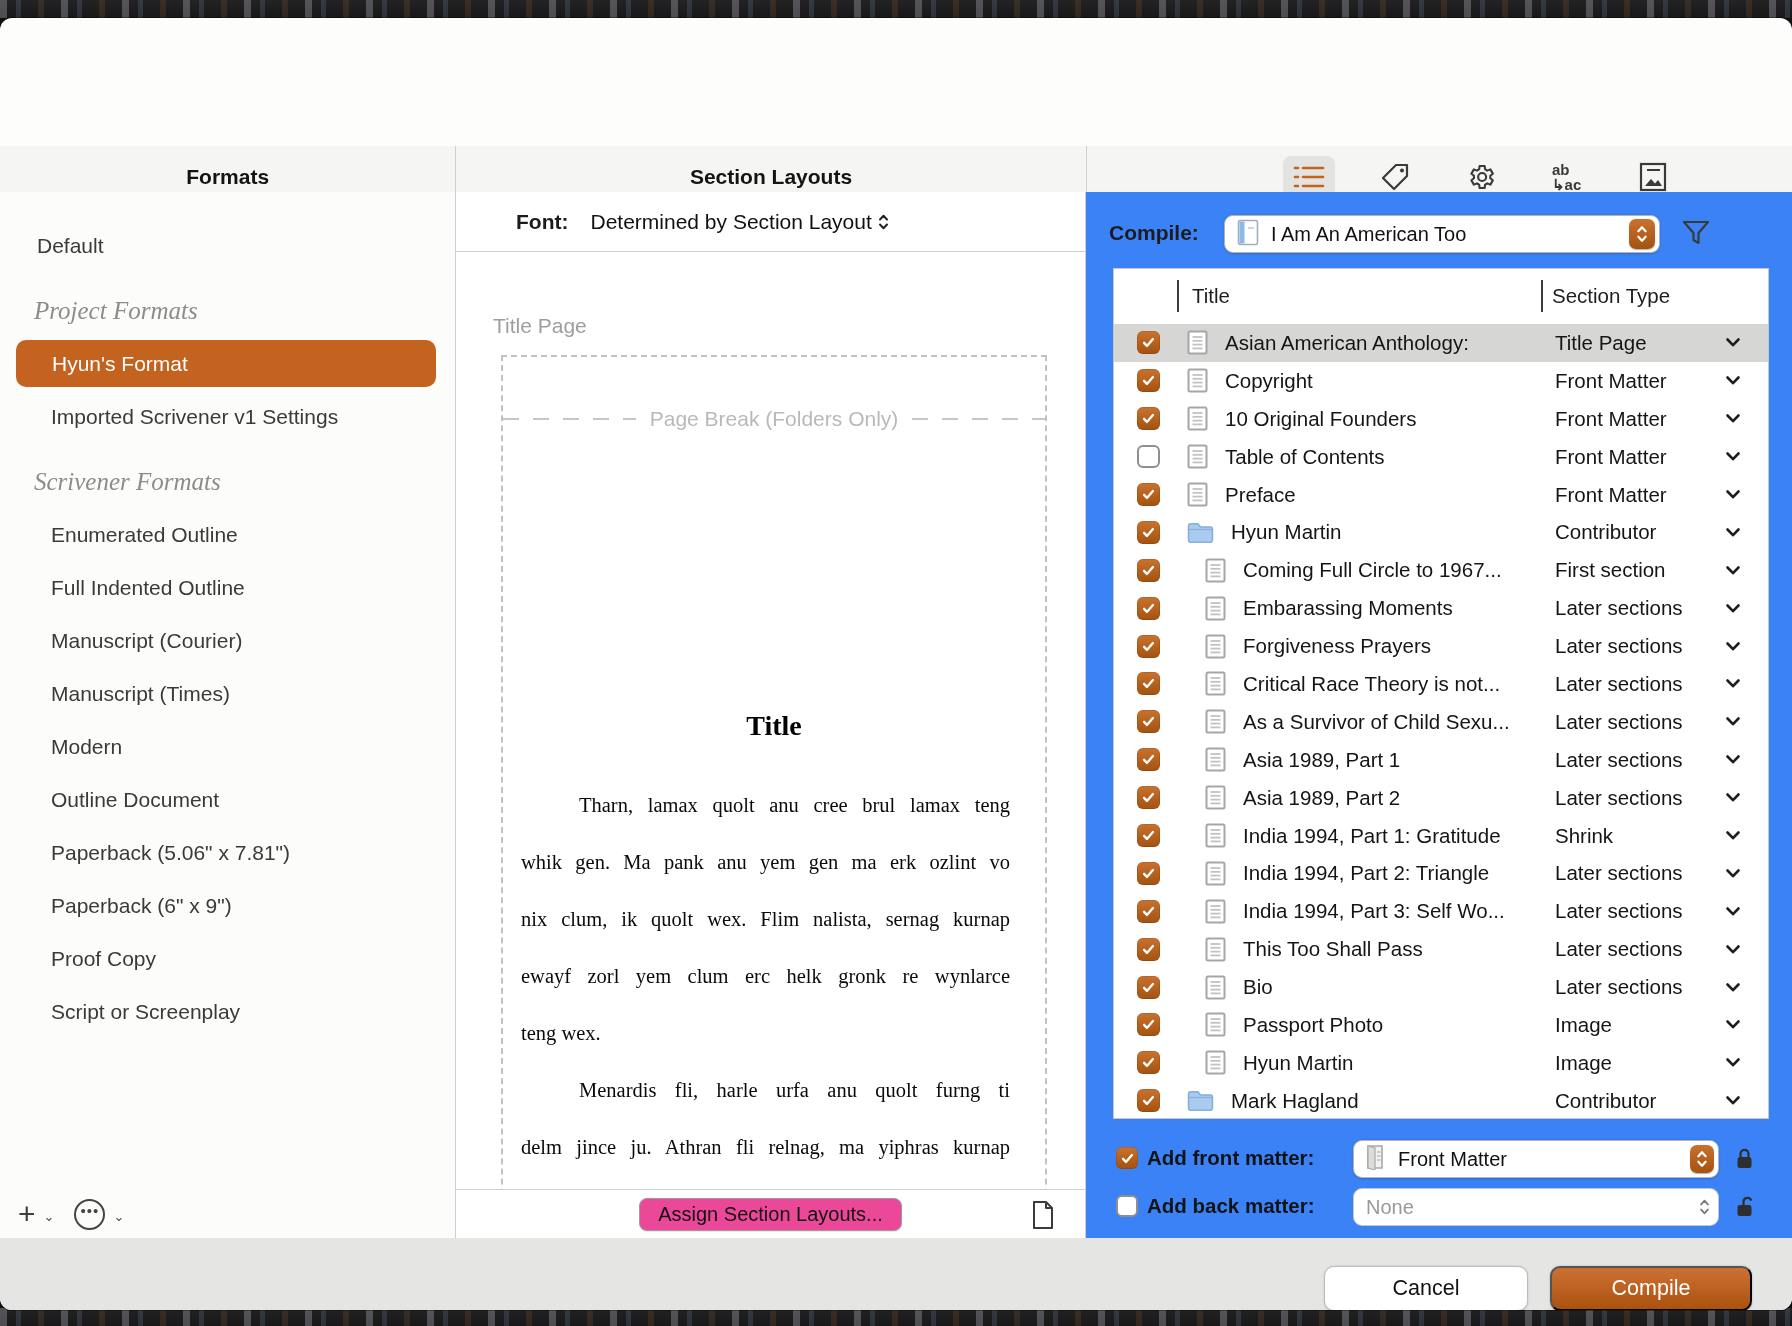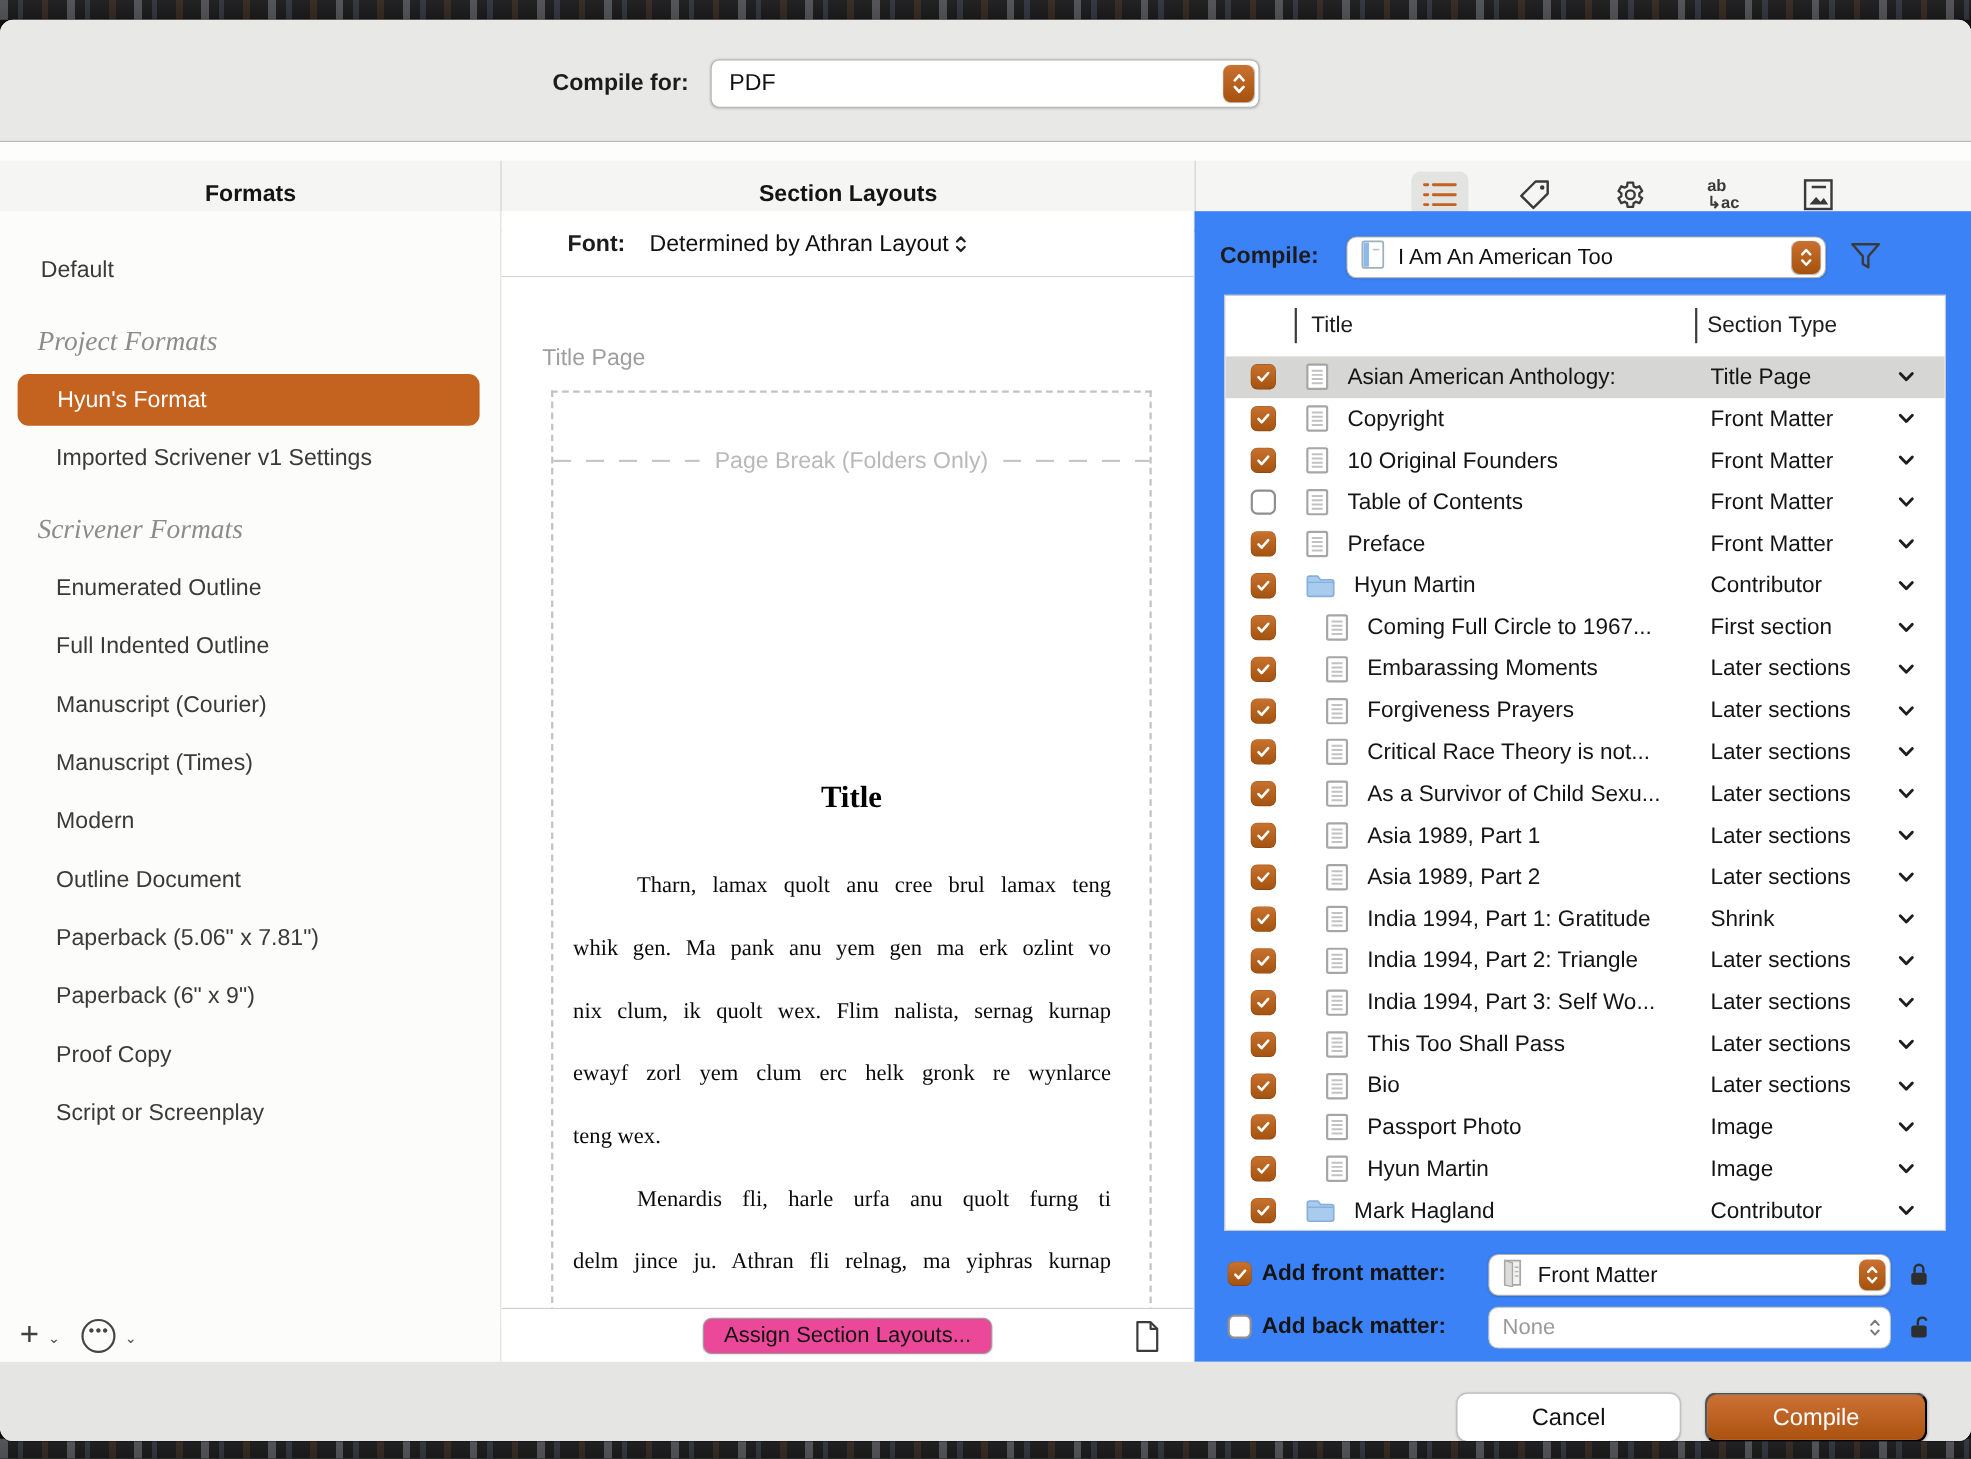--- a/index.html
+++ b/index.html
@@ -144,34 +144,20 @@
 </style>
 </head>
 <body>
 
 <div class="stage">
   <div class="backdrop top"></div>
   <div class="backdrop bottom"></div>
 
   <div class="dialog">
 
-    <div class="topbar">
-      <span class="tb-label">Compile for:</span>
-      <div class="popup tb-popup">
-        <span class="popup-text">PDF</span>
-        <span class="stepper orange">
-          <svg width="13" height="22" viewBox="0 0 13 22">
-              <g fill="none" stroke="#fff" stroke-width="2.4" stroke-linecap="round" stroke-linejoin="round">
-                <path d="M2.5 8 6.5 3.6 10.5 8"></path>
-                <path d="M2.5 14 6.5 18.4 10.5 14"></path>
-              </g>
-            </svg>
-        </span>
-      </div>
-    </div>
 
     <div class="headerrow">
       <div class="hdr hdr-left">
           <span>Formats</span>
         </div>
       <div class="hdr hdr-mid">
           <span>Section Layouts</span>
         </div>
       <div class="hdr hdr-right">
         <div class="tool sel">
@@ -244,21 +230,21 @@
               <span>•••</span>
             </span>
           <span class="chevtiny">⌄</span>
         </div>
       </div>
 
       <div class="panel mid">
         <div class="font-row">
           <span class="font-label">Font:</span>
           <span class="font-value">
-            <span>Determined by Athran Layout</span>
+            <span>Determined by Section Layout</span>
             <svg width="11" height="20" viewBox="0 0 11 20">
                 <g fill="none" stroke="#222" stroke-width="2" stroke-linecap="round" stroke-linejoin="round">
                   <path d="M2 7.5 5.5 3.8 9 7.5"></path>
                   <path d="M2 12.5 5.5 16.2 9 12.5"></path>
                 </g>
               </svg>
           </span>
         </div>
 
         <div class="preview">

